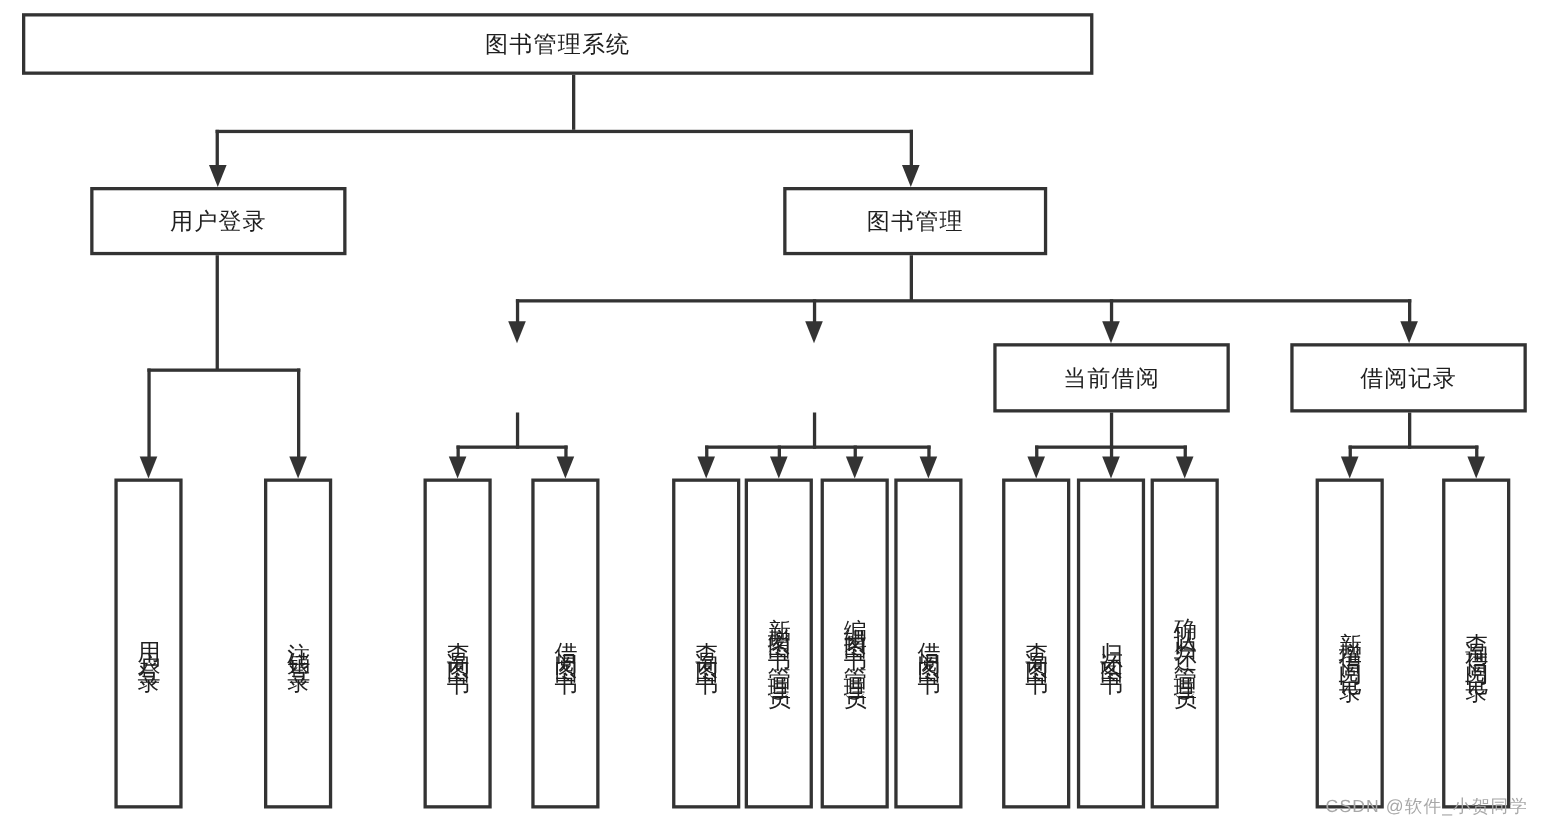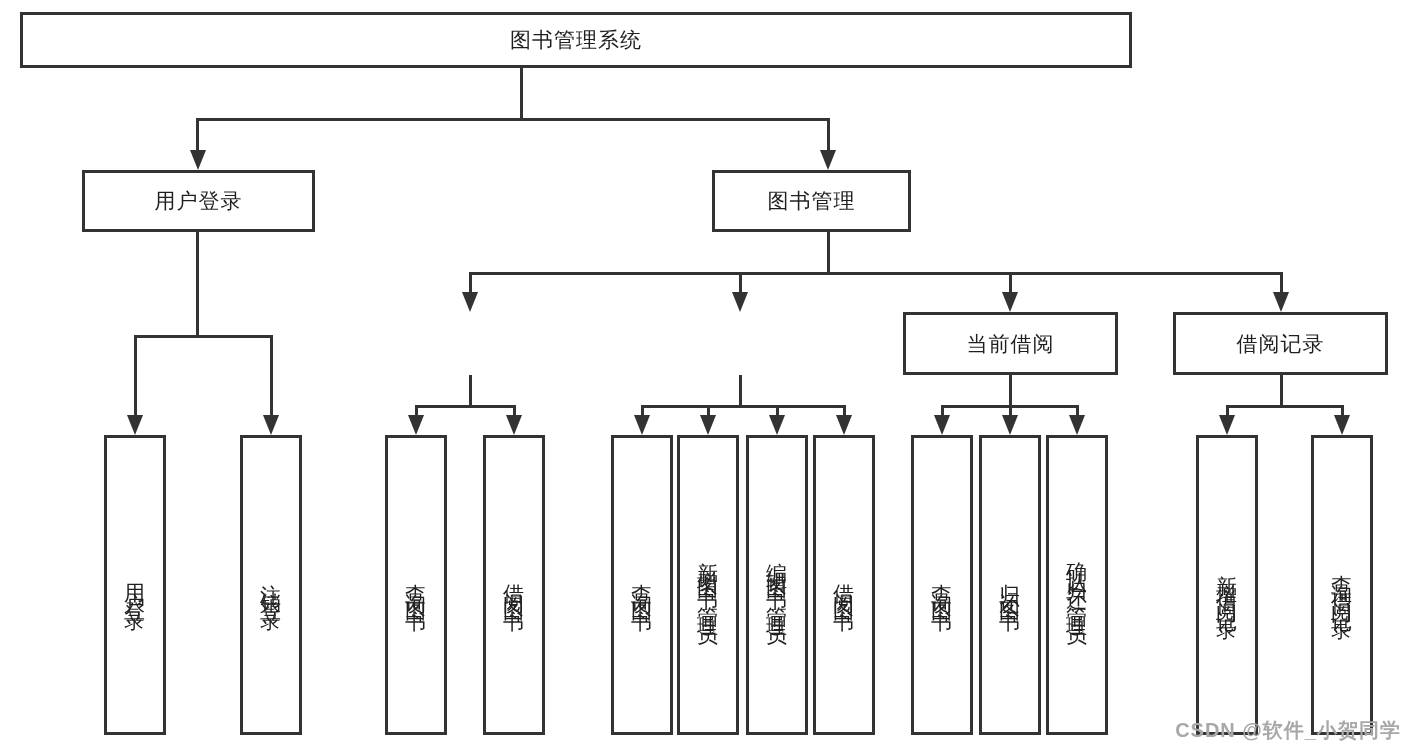--- a/index.html
+++ b/index.html
@@ -52,41 +52,40 @@
   .line-h { position: absolute; height: 3px; background: var(--line); }
   .arrow {
     position: absolute;
     width: 0; height: 0;
     border-left: 8px solid transparent;
     border-right: 8px solid transparent;
     border-top: 20px solid var(--line);
   }
   .watermark {
     position: absolute;
-    right: 4px;
+    right: 16px;
     bottom: 3px;
-    font-size: 20px;
+    font-size: 16px;
     color: var(--watermark);
     letter-spacing: 1px;
-    font-weight: bold;
   }
 </style>
 </head>
 <body>
 
 <div class="stage">
 
-  <div class="hbox" style="left:20px; top:12px; width:1112px; height:56px">
+  <div class="hbox" style="left:20px; top:12px; width:974px; height:56px">
     <span>图书管理系统</span>
   </div>
 
   <div class="hbox" style="left:82px; top:170px; width:233px; height:62px">
     <span>用户登录</span>
   </div>
-  <div class="hbox" style="left:712px; top:170px; width:199px; height:62px">
+  <div class="hbox" style="left:712px; top:170px; width:240px; height:62px">
     <span>图书管理</span>
   </div>
 
   <div class="hbox" style="left:903px; top:312px; width:215px; height:63px">
     <span>当前借阅</span>
   </div>
   <div class="hbox" style="left:1173px; top:312px; width:215px; height:63px">
     <span>借阅记录</span>
   </div>
 

